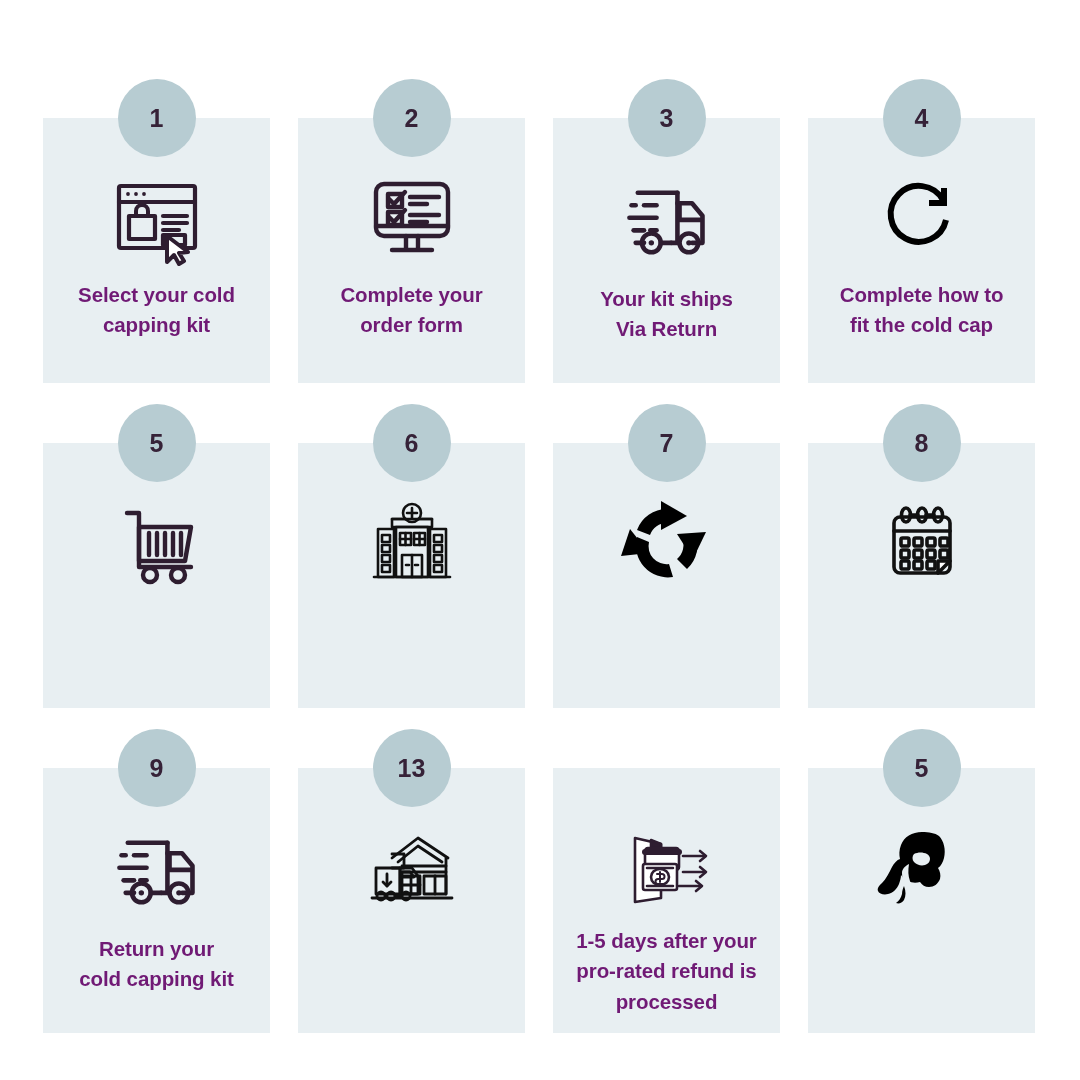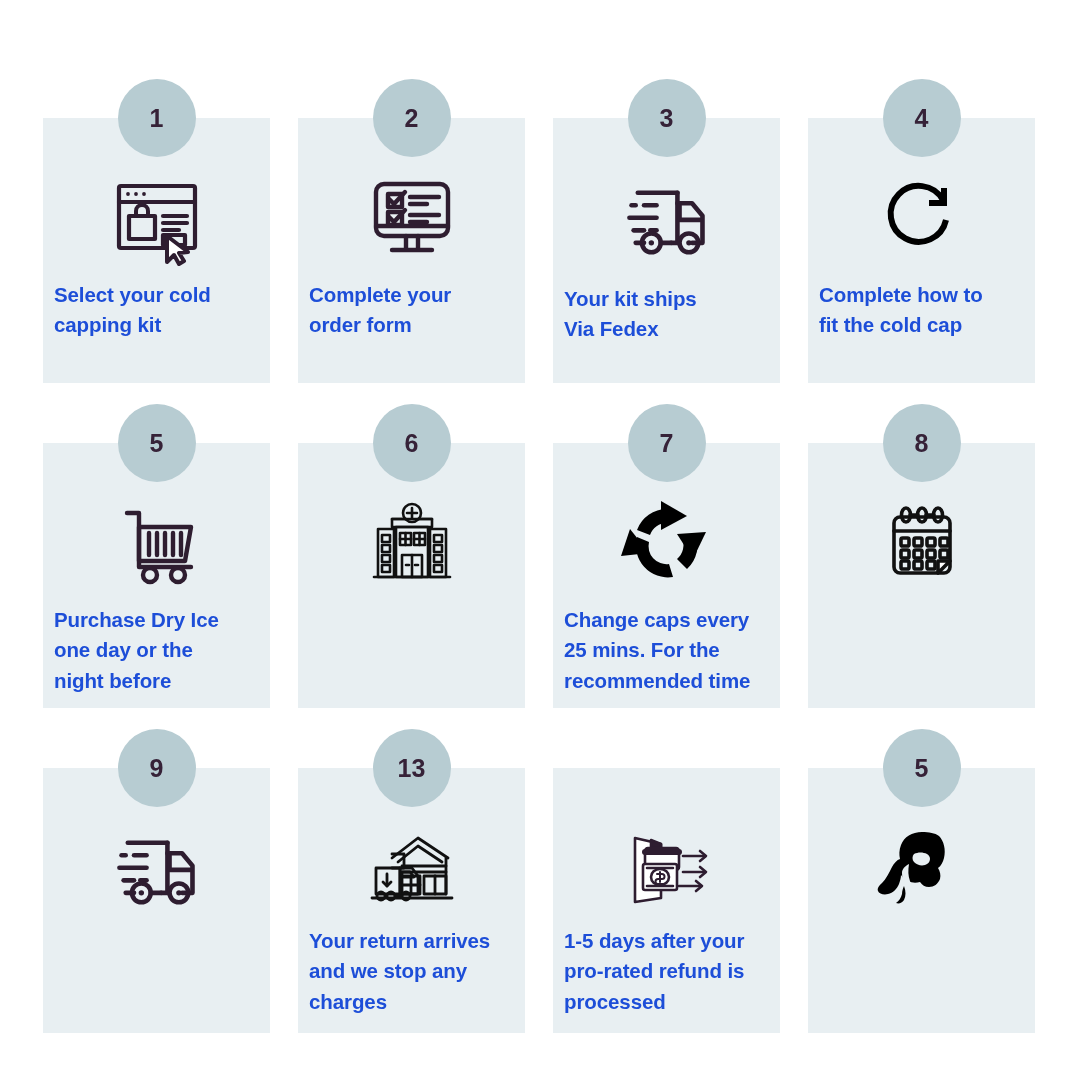--- a/index.html
+++ b/index.html
@@ -73,22 +73,22 @@
 
   .step-icon svg {
     display: block;
     width: 100%;
     height: 100%;
   }
 
   .step-label {
     font-size: 20.5px;
     font-weight: bold;
-    color: #1d4ed8;
-    text-align: left;
+    color: #701a75;
+    text-align: center;
     line-height: 1.48;
     letter-spacing: -0.1px;
     width: 205px;
     white-space: pre-line;
   }
 
   
   .icon-lg { width: 112px; height: 96px; }
   .icon-sm { width: 92px; height: 88px; }
 </style>
@@ -164,21 +164,21 @@
         <path d="M64 30 v14 h20"></path>
         <line x1="22" y1="66" x2="30" y2="66"></line>
         <line x1="46" y1="66" x2="56" y2="66"></line>
         <circle cx="37" cy="66" r="9"></circle>
         <circle cx="37" cy="66" r="2.6" fill="#2e1d30" stroke="none"></circle>
         <circle cx="73" cy="66" r="9"></circle>
         <circle cx="73" cy="66" r="2.6" fill="#2e1d30" stroke="none"></circle>
       </svg>
     </div>
     <div class="step-label">Your kit ships
-Via Fedex</div>
+Via Return</div>
   </div>
 
   <div class="step-card">
     <div class="step-badge">
       <span class="step-badge-num">4</span>
     </div>
     <div class="step-icon">
       <svg viewBox="0 0 100 92" fill="none" stroke="#000000" stroke-width="6" stroke-linecap="butt">
         <path d="M71 26 A28 28 0 1 0 74 46"></path>
         <path d="M72 14 L72 29 L57 29" stroke-linejoin="miter"></path>
@@ -198,23 +198,20 @@
         <path d="M32 28 h52 l-6 34 h-46 z"></path>
         <line x1="42" y1="34" x2="42" y2="56"></line>
         <line x1="50" y1="34" x2="50" y2="56"></line>
         <line x1="58" y1="34" x2="58" y2="56"></line>
         <line x1="66" y1="34" x2="66" y2="56"></line>
         <line x1="74" y1="34" x2="74" y2="56"></line>
         <circle cx="43" cy="76" r="7"></circle>
         <circle cx="71" cy="76" r="7"></circle>
       </svg>
     </div>
-    <div class="step-label">Purchase Dry Ice
-one day or the
-night before</div>
   </div>
 
   <div class="step-card rows-3">
     <div class="step-badge">
       <span class="step-badge-num">6</span>
     </div>
     <div class="step-icon icon-sm">
       <svg viewBox="0 0 92 88" fill="none" stroke="#111111" stroke-width="2.6" stroke-linecap="round" stroke-linejoin="round">
         <circle cx="46" cy="14" r="9"></circle>
         <path d="M46 9 v10 M41 14 h10"></path>
@@ -250,23 +247,20 @@
     <div class="step-icon">
       <svg viewBox="0 0 100 92" fill="#000000" stroke="none">
         <path d="M50 10 a32 32 0 0 0 -30 21 l13 5 a18 18 0 0 1 17 -12 z"></path>
         <path d="M44 2 L70 17 L44 31 Z"></path>
         <path d="M78 34 a32 32 0 0 1 -8 36 l-10 -10 a18 18 0 0 0 5 -21 z"></path>
         <path d="M89 33 L76 60 L60 35 Z"></path>
         <path d="M20 38 a32 32 0 0 0 36 40 l-4 -13 a18 18 0 0 1 -20 -22 z"></path>
         <path d="M13 30 L32 54 L4 57 Z"></path>
       </svg>
     </div>
-    <div class="step-label">Change caps every
-25 mins. For the
-recommended time</div>
   </div>
 
   <div class="step-card rows-3">
     <div class="step-badge">
       <span class="step-badge-num">8</span>
     </div>
     <div class="step-icon icon-sm">
       <svg viewBox="0 0 92 88" fill="none" stroke="#111111" stroke-width="3.6" stroke-linecap="round" stroke-linejoin="round">
         <path d="M18 24 a6 6 0 0 1 6 -6 h44 a6 6 0 0 1 6 6 v44 a6 6 0 0 1 -6 6 h-44 a6 6 0 0 1 -6 -6 z"></path>
         <line x1="18" y1="32" x2="74" y2="32"></line>
@@ -308,20 +302,22 @@
         <path d="M64 30 v14 h20"></path>
         <line x1="22" y1="66" x2="30" y2="66"></line>
         <line x1="46" y1="66" x2="56" y2="66"></line>
         <line x1="62" y1="66" x2="56" y2="66"></line>
         <circle cx="37" cy="66" r="9"></circle>
         <circle cx="37" cy="66" r="2.6" fill="#2e1d30" stroke="none"></circle>
         <circle cx="73" cy="66" r="9"></circle>
         <circle cx="73" cy="66" r="2.6" fill="#2e1d30" stroke="none"></circle>
       </svg>
     </div>
+    <div class="step-label">Return your
+cold capping kit</div>
   </div>
 
   <div class="step-card rows-3">
     <div class="step-badge">
       <span class="step-badge-num">13</span>
     </div>
     <div class="step-icon icon-sm">
       <svg viewBox="0 0 92 88" fill="none" stroke="#111111" stroke-width="2.8" stroke-linecap="round" stroke-linejoin="round">
         <path d="M26 34 L52 14 L82 34"></path>
         <path d="M32 38 L52 22 L76 38"></path>
@@ -339,23 +335,20 @@
         <path d="M36 48 h8 l4 5 h-12 z"></path>
         <line x1="21" y1="50 " x2="21" y2="62"></line>
         <path d="M17 58 L21 62 L25 58"></path>
         <circle cx="15" cy="72" r="4"></circle>
         <circle cx="25" cy="72" r="4"></circle>
         <circle cx="40" cy="72" r="4"></circle>
         <line x1="29" y1="72" x2="36" y2="72"></line>
         <line x1="6" y1="74" x2="86" y2="74"></line>
       </svg>
     </div>
-    <div class="step-label">Your return arrives
-and we stop any
-charges</div>
   </div>
 
   <div class="step-card rows-3">
     <div class="step-icon icon-sm">
       <svg viewBox="0 0 92 88" fill="none" stroke="#2e1d30" stroke-width="2.6" stroke-linecap="round" stroke-linejoin="round">
         <path d="M14 14 L40 20 L40 74 L14 78 Z" fill="#ffffff"></path>
         <path d="M40 20 L30 16 L30 34 L40 32 Z" fill="#2e1d30" stroke="#2e1d30"></path>
         <rect x="24" y="24" width="34" height="22" rx="3" fill="#ffffff"></rect>
         <path d="M24 28 h34" stroke-width="6" stroke="#2e1d30"></path>
         <rect x="22" y="40" width="34" height="26" rx="2" fill="#ffffff"></rect>

